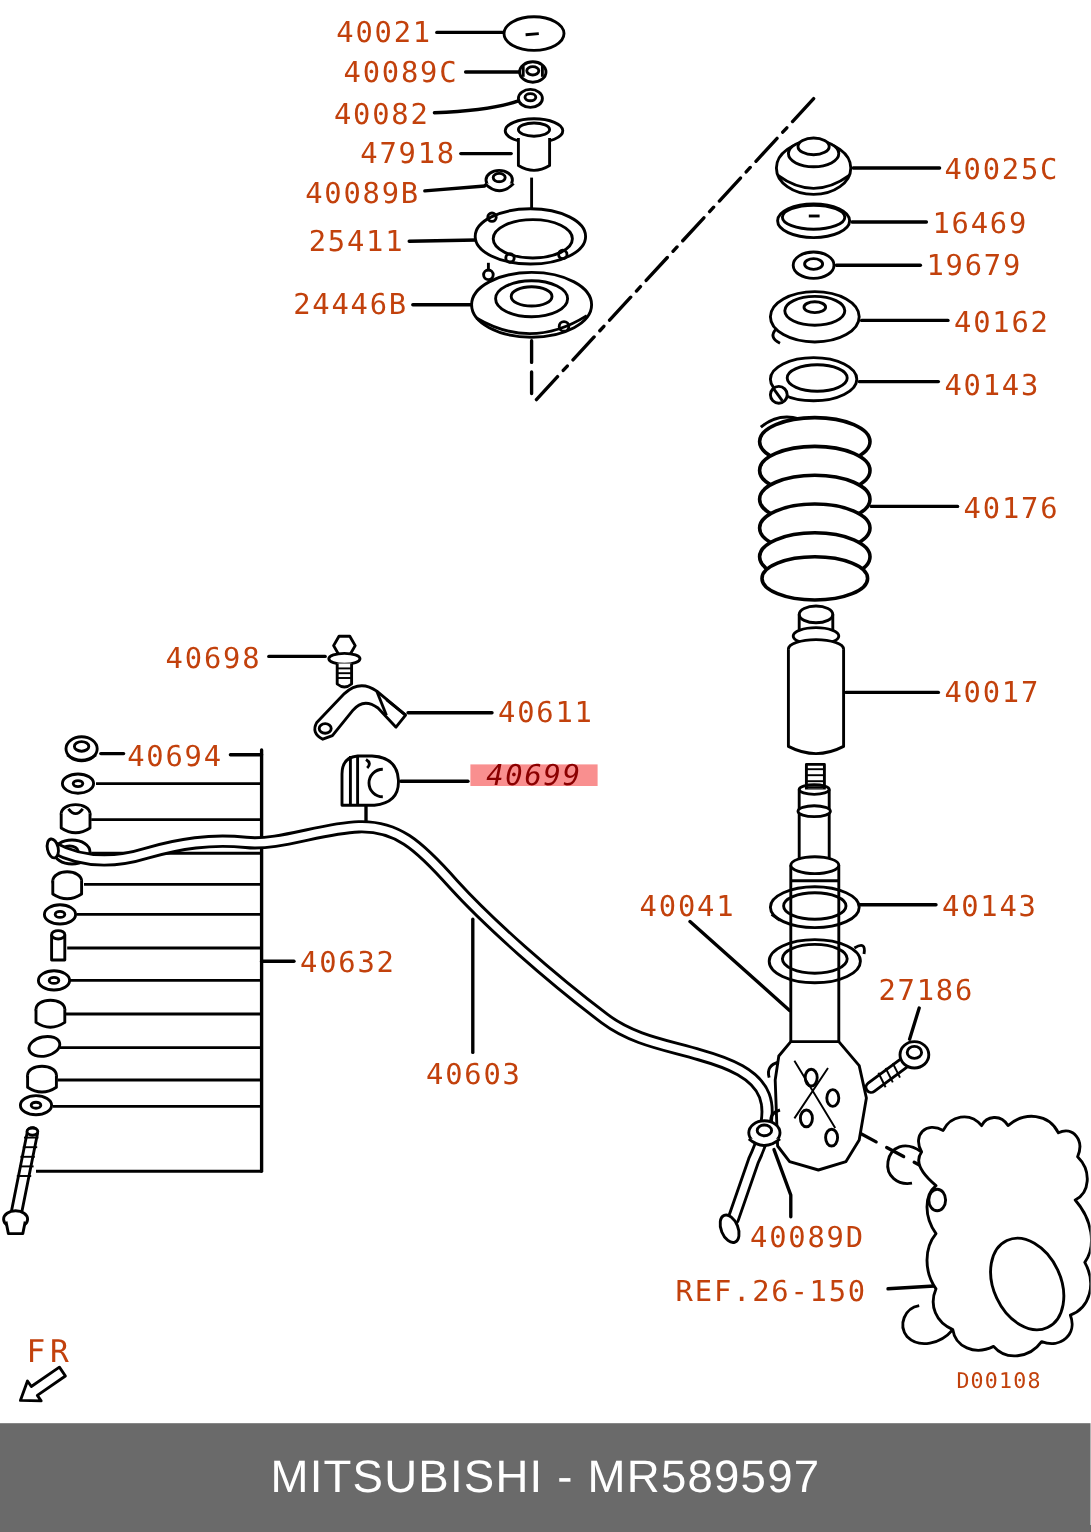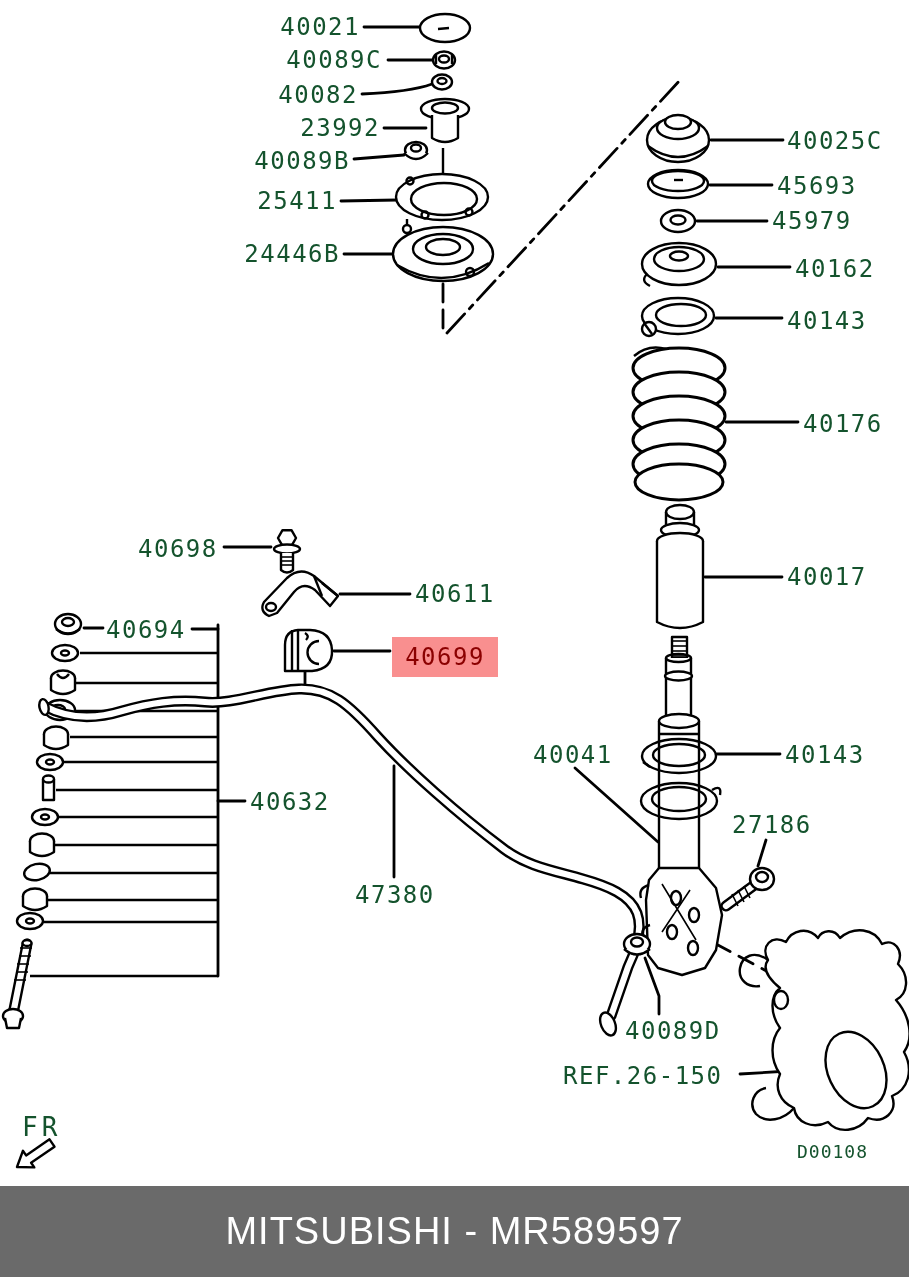--- a/index.html
+++ b/index.html
@@ -6,25 +6,25 @@
   .page{position:relative;width:909px;height:1277px;background:#fff;overflow:hidden;
         font-family:"DejaVu Sans Mono",monospace;}
   .art{position:absolute;left:0;top:0;}
   .art *{stroke:var(--line,#000);fill:none;stroke-width:2.4;stroke-linejoin:round;}
   .art .fw{fill:#fff;}
   .art .ld{stroke-width:2.8;stroke-linecap:round;}
   .art .thin{stroke-width:1.6;}
   .art .bar-outer{stroke-width:11;fill:none;stroke-linecap:round;}
   .art .bar-inner{stroke:#fff;stroke-width:6.2;fill:none;stroke-linecap:round;}
   .art .coil{fill:#fff;stroke-width:3;}
-  .lbl{position:absolute;font-size:24px;letter-spacing:1.5px;line-height:26px;color:#14532d;
+  .lbl{position:absolute;font-size:24px;letter-spacing:1.5px;line-height:26px;color:#c2410c;
        white-space:nowrap;transform:translateY(-50%);}
   .lbl.hl{background:var(--hl-bg,#f98f8f);color:var(--hl-fg,#8b0000);
-          width:106px;height:40px;transform:none;display:flex;align-items:center;
-          justify-content:center;}
+          width:106px;height:18px;transform:none;display:flex;align-items:center;
+          justify-content:center;font-style:italic;}
   .lbl.small{font-size:18px;letter-spacing:1px;text-align:center;}
   .lbl.fr{font-size:26px;letter-spacing:4px;}
   .footer{position:absolute;left:0;top:1186px;width:909px;height:91px;
           background:var(--footer-bg,#6a6a6a);display:flex;align-items:center;
           justify-content:center;gap:44px;font-family:"Liberation Sans",sans-serif;
           font-size:38px;color:#fff;letter-spacing:1px;}
 </style>
 </head>
 <body>
 
@@ -315,42 +315,42 @@
 
   <g>
     <path class="fw" d="M49.5,1139.3 L26.1,1155.4 L22.9,1150.8 L17,1167 L34.3,1167.4
       L31.1,1162.8 L54.5,1146.7 Z"></path>
   </g>
 </svg>
 
 <div class="lbl" style="right:549px;top:27px">40021</div>
 <div class="lbl" style="right:527px;top:60px">40089C</div>
 <div class="lbl" style="right:551px;top:95px">40082</div>
-<div class="lbl" style="right:529px;top:128px">23992</div>
+<div class="lbl" style="right:529px;top:128px">47918</div>
 <div class="lbl" style="right:559px;top:161px">40089B</div>
 <div class="lbl" style="right:572px;top:201px">25411</div>
 <div class="lbl" style="right:569px;top:254px">24446B</div>
 
 <div class="lbl" style="left:787px;top:141px">40025C</div>
-<div class="lbl" style="left:777px;top:186px">45693</div>
-<div class="lbl" style="left:772px;top:221px">45979</div>
+<div class="lbl" style="left:777px;top:186px">16469</div>
+<div class="lbl" style="left:772px;top:221px">19679</div>
 <div class="lbl" style="left:795px;top:269px">40162</div>
 <div class="lbl" style="left:787px;top:321px">40143</div>
 <div class="lbl" style="left:803px;top:424px">40176</div>
 <div class="lbl" style="left:787px;top:577px">40017</div>
 <div class="lbl" style="left:785px;top:755px">40143</div>
 <div class="lbl" style="left:533px;top:755px">40041</div>
 <div class="lbl" style="left:732px;top:825px">27186</div>
 
 <div class="lbl" style="left:138px;top:549px">40698</div>
 <div class="lbl" style="left:415px;top:594px">40611</div>
 <div class="lbl" style="left:106px;top:630px">40694</div>
 <div class="lbl hl" style="left:392px;top:637px">40699</div>
 <div class="lbl" style="left:250px;top:802px">40632</div>
-<div class="lbl" style="left:355px;top:895px">47380</div>
+<div class="lbl" style="left:355px;top:895px">40603</div>
 <div class="lbl" style="left:625px;top:1031px">40089D</div>
 <div class="lbl" style="left:563px;top:1076px">REF.26-150</div>
 <div class="lbl small" style="left:797px;top:1152px">D00108</div>
 <div class="lbl fr" style="left:22px;top:1127px">FR</div>
 
 <div class="footer">
   <span>MITSUBISHI - MR589597</span>
 </div>
 
 </div>

